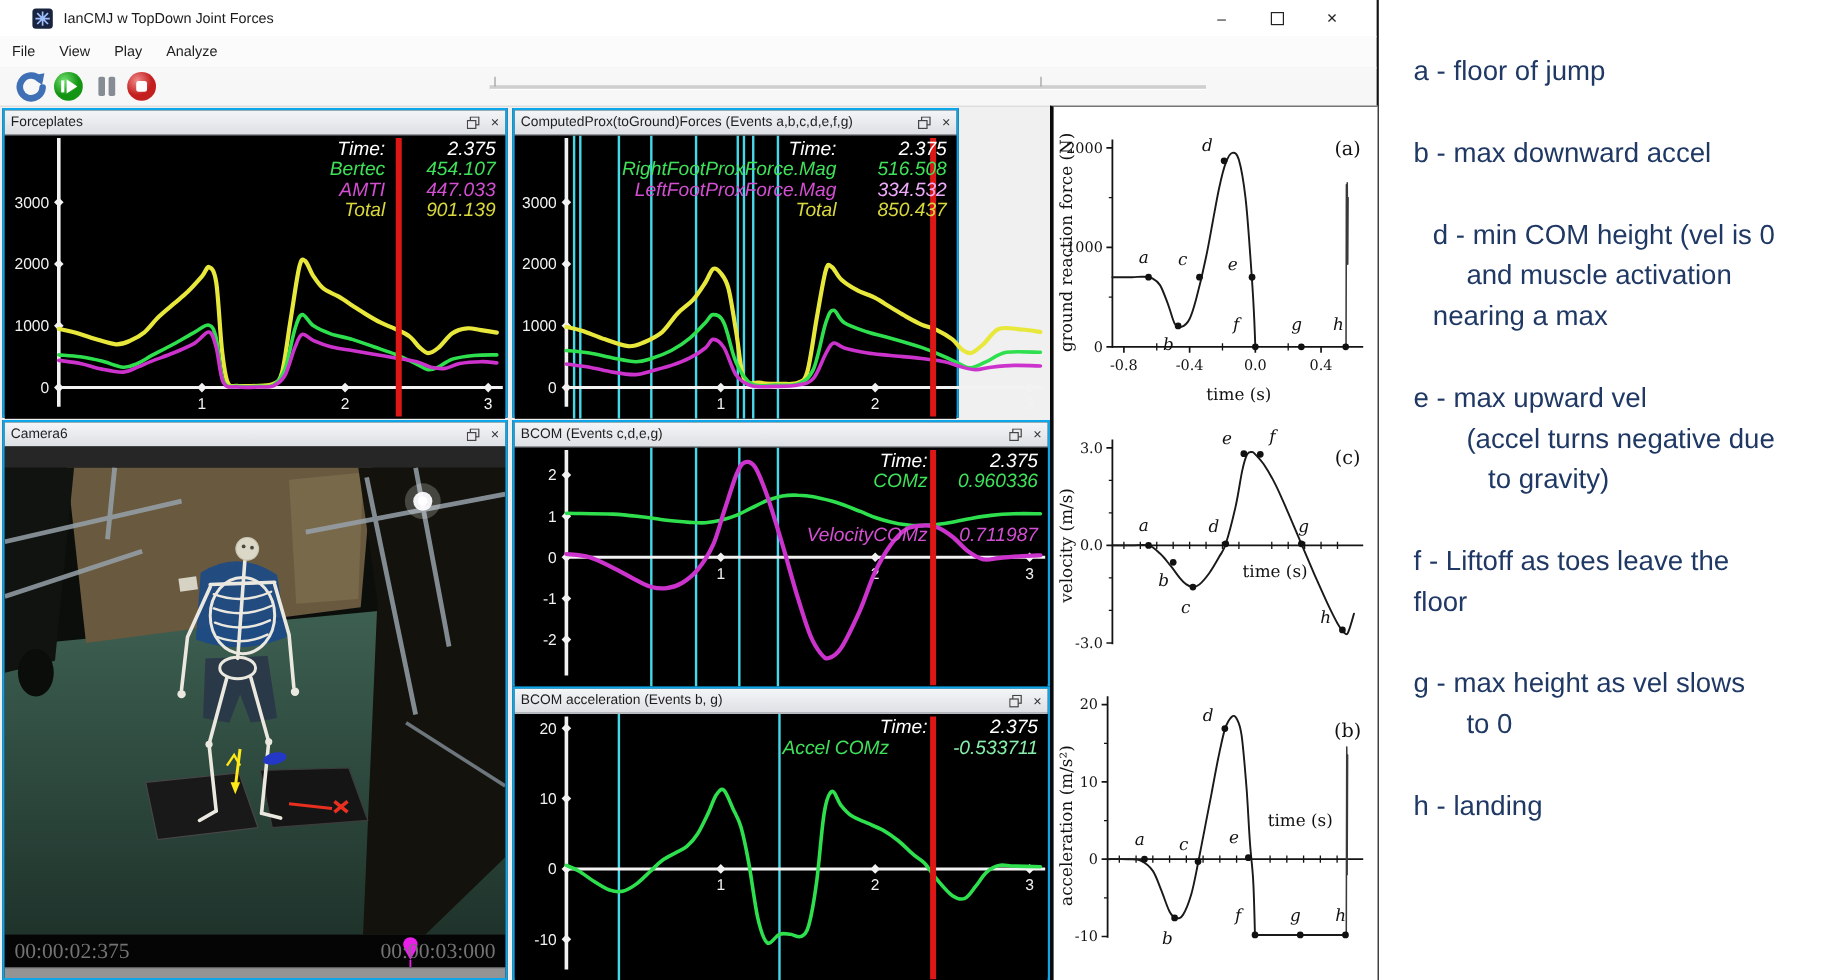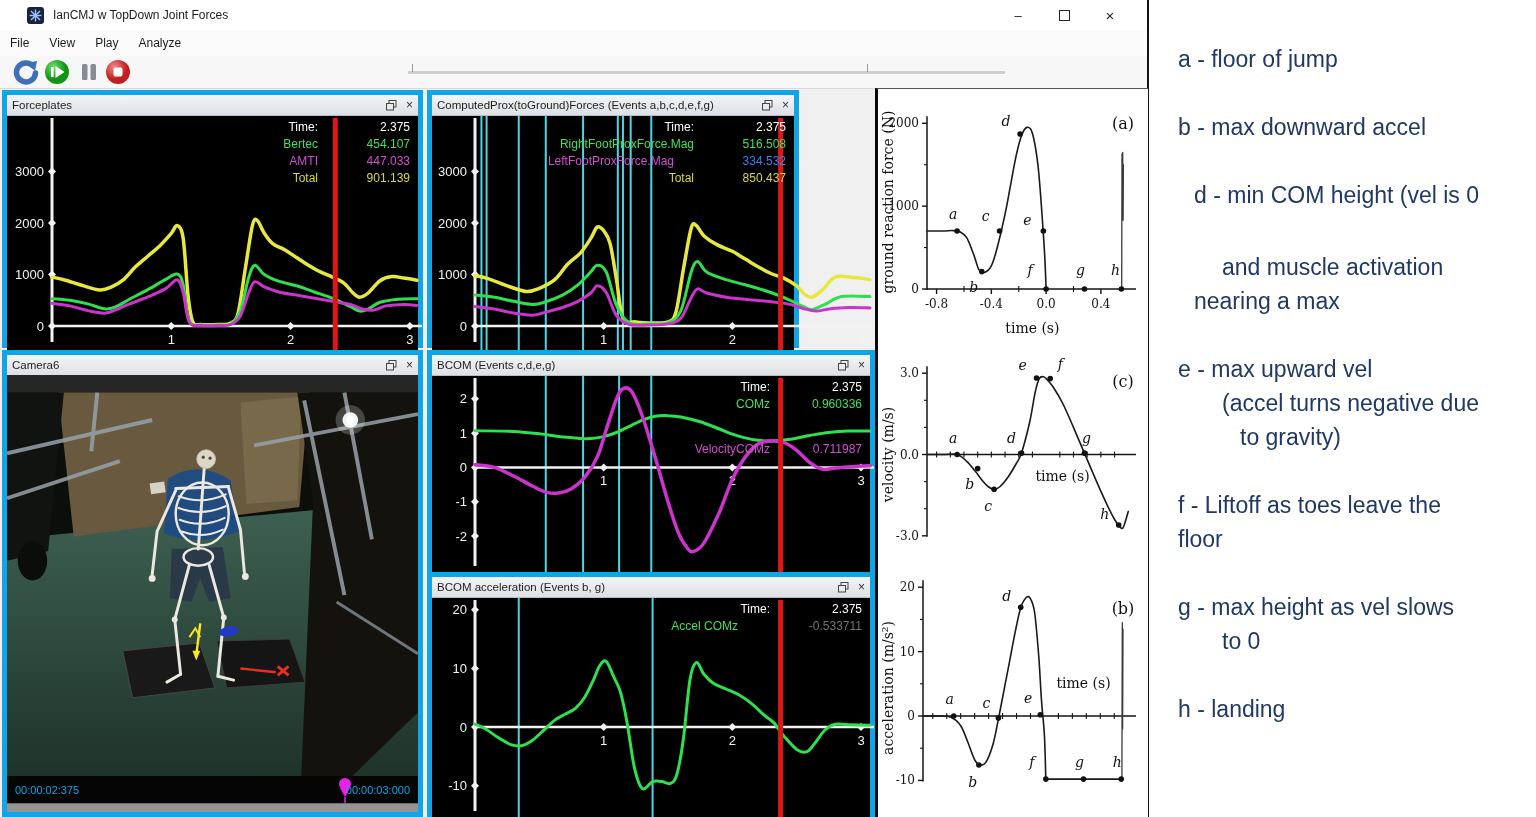--- a/index.html
+++ b/index.html
@@ -10,34 +10,34 @@
   .apptitle{font-size:12px;color:#1b1b1b;}
   .wincontrols{position:absolute;right:14px;top:0;height:30px;display:flex;align-items:center;}
   .winbtn{width:46px;height:30px;display:flex;align-items:center;justify-content:center;color:#222;font-size:13px;cursor:default;}
   .maxglyph{width:9px;height:9px;border:1px solid #222;display:inline-block;}
   .menubar{position:absolute;left:0;top:30px;width:100%;height:26px;background:#fbfbfb;border-bottom:1px solid #ececec;display:flex;align-items:center;}
   .menuitem{font-size:12px;color:#1c1c1c;padding:4px 10px;}
   .toolbar{position:absolute;left:0;top:56px;width:100%;height:32px;background:#f7f7f7;border-bottom:1px solid #d9d9d9;}
   .tbtn{position:absolute;top:3px;width:26px;height:26px;}
   .groove{position:absolute;left:408px;top:15px;width:597px;height:3px;background:#cfcfcf;border-bottom:1px solid #fff;}
   .gtick{position:absolute;top:8px;width:1px;height:8px;background:#9a9a9a;}
-  .panel{position:absolute;background:#000;border:5px solid #0ea5e9;box-sizing:border-box;}
+  .panel{position:absolute;background:#000;border:2px solid #0ea5e9;box-sizing:border-box;}
   .phead{height:20px;background:linear-gradient(#f4f5f7,#dde0e4);border-bottom:1px solid #b9bdc3;display:flex;align-items:center;padding:0 5px;}
   .ptitle{font-size:11.5px;color:#1e1e1e;flex:1;white-space:nowrap;overflow:hidden;}
   .picons{display:flex;align-items:center;gap:9px;}
   .pclose{font-size:12px;color:#333;line-height:12px;}
   .pbody{position:relative;background:#000;}
-  .legend{position:absolute;top:3px;right:8px;text-align:right;font-size:12px;line-height:17px;white-space:nowrap;}
+  .legend{position:absolute;top:3px;right:8px;text-align:right;font-size:16px;line-height:17px;white-space:nowrap;font-style:italic;}
   .legend .ll{display:inline-block;}
   .legend .lv{display:inline-block;width:92px;text-align:right;}
   .refpanel{position:absolute;left:875px;top:88px;width:273px;height:729px;background:#ffffff;border-left:3px solid #0a0a0a;border-top:1px solid #555;box-sizing:border-box;}
   .camerabody{position:absolute;left:0;top:20px;right:0;bottom:0;display:flex;flex-direction:column;background:#262626;}
   .scene{flex:1;}
   .timebar{height:27px;background:#050505;position:relative;display:flex;align-items:center;}
-  .tc{font-size:11px;color:#0ea5e9;}
+  .tc{font-size:18px;color:#737373;font-family:Liberation Serif, serif;}
   .tc.left{margin-left:8px;}
   .tc.right{position:absolute;right:8px;}
   .pin{position:absolute;left:330px;top:1px;}
   .bstrip{height:8px;background:#949494;border-top:1px solid #6f6f6f;}
   .annotations{position:absolute;left:1150px;top:0;width:386px;height:817px;background:#ffffff;padding:42px 0 0 28px;box-sizing:border-box;color:#1F3864;font-size:23px;}
   .agroup{margin-bottom:34px;}
   .aline{line-height:34px;white-space:nowrap;}
   svg{display:block;}
 </style>
 </head>
@@ -203,21 +203,21 @@
           <path d="M424.9934853420196 210L428.9934853420196 206L432.9934853420196 210L428.9934853420196 214Z" fill="#f2f2f2"></path>
           <text x="428.9934853420196" y="228" text-anchor="middle" font-size="13" fill="#f2f2f2" font-family="&quot;Liberation Sans&quot;,sans-serif">3</text>
           <path d="M43.0,159.5C45.1,160.0 50.5,160.9 55.9,162.6C61.2,164.3 68.7,167.7 75.2,169.8C81.6,172.0 89.1,175.1 94.5,175.5C99.8,175.9 102.6,174.4 107.3,172.4C112.0,170.4 118.1,167.7 122.8,163.7C127.5,159.6 131.3,152.7 135.6,148.2C139.9,143.7 144.6,141.2 148.5,136.9C152.4,132.6 156.0,126.7 158.8,122.4C161.6,118.2 163.1,112.4 165.2,111.1C167.4,109.8 169.5,112.0 171.7,114.7C173.8,117.5 176.0,119.4 178.1,127.6C180.2,135.8 182.4,151.2 184.5,163.7C186.7,176.1 187.7,195.2 191.0,202.3C194.2,209.3 198.5,205.1 203.8,205.9C209.2,206.7 217.8,206.9 223.1,206.9C228.5,206.9 232.6,207.5 236.0,205.9C239.4,204.2 241.1,205.9 243.7,197.1C246.3,188.4 248.9,167.5 251.4,153.3C254.0,139.2 257.0,119.4 259.2,112.2C261.3,104.9 262.2,108.3 264.3,109.6C266.4,110.9 268.6,116.7 272.0,119.9C275.5,123.1 280.2,126.1 284.9,128.6C289.6,131.2 295.6,132.9 300.3,135.3C305.0,137.7 308.9,140.5 313.2,143.1C317.5,145.6 321.8,148.4 326.1,150.8C330.4,153.2 334.6,155.6 338.9,157.5C343.2,159.4 347.5,160.0 351.8,162.1C356.1,164.2 361.2,167.2 364.7,169.8C368.1,172.5 369.8,176.2 372.4,178.1C375.0,180.0 377.1,181.8 380.1,181.2C383.1,180.5 386.5,177.3 390.4,173.9C394.3,170.6 397.9,163.1 403.3,161.1C408.6,159.0 416.8,161.2 422.6,161.6C428.4,162.0 435.4,163.3 438.0,163.7" fill="none" stroke="#e8e83c" stroke-width="3.5" stroke-linejoin="round" stroke-linecap="round"></path>
           <path d="M43.0,179.1C46.2,179.4 55.9,180.1 62.3,181.2C68.7,182.2 75.2,184.1 81.6,185.3C88.0,186.5 95.5,188.3 100.9,188.4C106.3,188.5 108.8,187.3 113.8,185.8C118.7,184.3 125.1,181.9 130.5,179.1C135.9,176.3 141.2,172.7 145.9,168.8C150.6,164.9 155.6,159.2 158.8,155.9C162.0,152.7 162.7,149.2 165.2,149.2C167.8,149.2 171.0,149.2 174.2,155.9C177.5,162.6 180.7,180.9 184.5,189.4C188.4,197.9 192.0,203.8 197.4,206.9C202.8,210.0 210.3,207.9 216.7,207.9C223.1,207.9 230.6,209.1 236.0,206.9C241.4,204.7 245.0,203.0 248.9,194.6C252.7,186.1 256.4,164.1 259.2,155.9C261.9,147.8 263.0,145.6 265.6,145.6C268.2,145.6 269.9,152.9 274.6,155.9C279.3,158.9 287.5,161.5 293.9,163.7C300.3,165.8 305.7,166.7 313.2,168.8C320.7,170.9 331.4,174.0 338.9,176.5C346.4,179.1 352.9,181.9 358.2,184.3C363.6,186.6 367.4,188.9 371.1,190.4C374.7,192.0 376.5,193.9 380.1,193.5C383.7,193.2 388.0,190.5 393.0,188.4C397.9,186.2 402.2,181.9 409.7,180.6C417.2,179.4 433.3,180.6 438.0,180.6" fill="none" stroke="#2ee04e" stroke-width="3" stroke-linejoin="round" stroke-linecap="round"></path>
           <path d="M43.0,190.4C46.2,190.9 55.9,191.9 62.3,193.0C68.7,194.1 75.2,196.1 81.6,197.1C88.0,198.2 95.5,199.4 100.9,199.2C106.3,199.0 108.8,197.4 113.8,196.1C118.7,194.8 125.1,193.3 130.5,191.5C135.9,189.7 141.2,187.7 145.9,185.3C150.6,182.9 155.6,179.6 158.8,177.0C162.0,174.5 162.7,169.9 165.2,169.8C167.8,169.7 171.0,171.5 174.2,176.5C177.5,181.5 180.7,194.4 184.5,199.7C188.4,205.0 192.0,206.9 197.4,208.5C202.8,210.0 210.3,209.1 216.7,209.0C223.1,208.9 230.6,209.1 236.0,207.9C241.4,206.8 245.0,206.7 248.9,202.3C252.7,197.9 256.4,186.6 259.2,181.7C261.9,176.8 263.0,173.7 265.6,172.9C268.2,172.1 269.9,175.7 274.6,177.0C279.3,178.4 287.5,180.1 293.9,181.2C300.3,182.2 305.7,182.4 313.2,183.2C320.7,184.0 331.4,184.9 338.9,185.8C346.4,186.7 352.9,187.3 358.2,188.4C363.6,189.5 366.8,191.4 371.1,192.5C375.4,193.6 379.7,195.0 384.0,195.1C388.2,195.2 391.5,193.6 396.8,193.0C402.2,192.4 409.3,191.6 416.1,191.5C423.0,191.3 434.4,191.9 438.0,192.0" fill="none" stroke="#cc33cc" stroke-width="3" stroke-linejoin="round" stroke-linecap="round"></path>
           <line x1="348.57817589576547" y1="2" x2="348.57817589576547" y2="234" stroke="#dd1616" stroke-width="5"></line>
         </svg>
       <div class="legend">
         <div><span class="ll" style="color: rgb(255, 255, 255);">Time:</span><span class="lv" style="color: rgb(255, 255, 255);">2.375</span></div>
         <div><span class="ll" style="color: rgb(63, 224, 90);">RightFootProxForce.Mag</span><span class="lv" style="color: rgb(63, 224, 90);">516.508</span></div>
-        <div><span class="ll" style="color: rgb(210, 79, 210);">LeftFootProxForce.Mag</span><span class="lv" style="color: #3b82f6; padding-left: 20px;">334.532</span></div>
+        <div><span class="ll" style="color: rgb(210, 79, 210);">LeftFootProxForce.Mag</span><span class="lv" style="color: #f0abfc;">334.532</span></div>
         <div><span class="ll" style="color: rgb(216, 216, 60);">Total</span><span class="lv" style="color: rgb(216, 216, 60);">850.437</span></div>
       </div>
     </div>
   </div>
 
   <div class="panel" style="left:2px;top:350px;width:421px;height:467px;">
     <div class="phead">
       <span class="ptitle">Camera6</span>
       <span class="picons">
         <span>
@@ -394,21 +394,21 @@
           <text x="171.66449511400654" y="147.08333333333334" text-anchor="middle" font-size="13" fill="#f2f2f2" font-family="&quot;Liberation Sans&quot;,sans-serif">1</text>
           <path d="M296.3289902280131 129.08333333333334L300.3289902280131 125.08333333333334L304.3289902280131 129.08333333333334L300.3289902280131 133.08333333333334Z" fill="#f2f2f2"></path>
           <text x="300.3289902280131" y="147.08333333333334" text-anchor="middle" font-size="13" fill="#f2f2f2" font-family="&quot;Liberation Sans&quot;,sans-serif">2</text>
           <path d="M424.9934853420196 129.08333333333334L428.9934853420196 125.08333333333334L432.9934853420196 129.08333333333334L428.9934853420196 133.08333333333334Z" fill="#f2f2f2"></path>
           <text x="428.9934853420196" y="147.08333333333334" text-anchor="middle" font-size="13" fill="#f2f2f2" font-family="&quot;Liberation Sans&quot;,sans-serif">3</text>
           <path d="M43.0,126.2C44.7,126.9 49.4,128.6 53.3,130.8C57.2,133.1 61.9,137.0 66.2,139.6C70.4,142.3 75.2,145.3 79.0,146.7C82.9,148.0 85.7,148.6 89.3,147.8C93.0,147.1 96.8,144.9 100.9,142.0C105.0,139.0 110.1,133.6 113.8,130.3C117.4,126.9 119.6,124.4 122.8,122.1C126.0,119.7 129.6,118.1 133.1,116.2C136.5,114.2 140.1,113.1 143.4,110.3C146.6,107.6 149.4,104.5 152.4,99.8C155.4,95.1 158.8,87.6 161.4,82.2C163.9,76.8 165.7,70.7 167.8,67.5C169.9,64.4 171.9,61.5 174.2,63.4C176.6,65.4 179.6,74.2 182.0,79.3C184.3,84.3 186.2,86.6 188.4,93.9C190.5,101.2 192.5,110.5 194.8,123.2C197.2,135.9 200.0,158.9 202.5,170.1C205.1,181.3 207.3,188.4 210.3,190.6C213.3,192.9 217.3,184.8 220.6,183.6C223.8,182.4 226.6,183.3 229.6,183.6C232.6,183.9 236.0,186.6 238.6,185.4C241.1,184.1 242.9,183.4 245.0,176.0C247.1,168.5 249.3,156.4 251.4,140.8C253.6,125.2 255.7,94.9 257.9,82.2C260.0,69.5 261.9,65.6 264.3,64.6C266.7,63.6 269.2,72.9 272.0,76.3C274.8,79.8 277.4,82.7 281.0,85.1C284.7,87.6 289.6,89.0 293.9,91.0C298.2,92.9 302.5,94.4 306.8,96.8C311.1,99.3 315.3,102.2 319.6,105.6C323.9,109.1 328.8,114.2 332.5,117.4C336.1,120.5 338.3,121.0 341.5,124.4C344.7,127.8 347.9,133.4 351.8,137.9C355.7,142.4 360.8,148.7 364.7,151.4C368.5,154.0 371.7,155.0 375.0,153.7C378.2,152.4 381.0,147.4 384.0,143.7C387.0,140.1 389.8,134.9 393.0,132.0C396.2,129.1 399.4,127.0 403.3,126.2C407.1,125.3 410.3,126.5 416.1,126.7C421.9,126.9 434.4,127.2 438.0,127.3" fill="none" stroke="#2ee04e" stroke-width="3" stroke-linejoin="round" stroke-linecap="round"></path>
           <line x1="348.57817589576547" y1="2" x2="348.57817589576547" y2="221" stroke="#dd1616" stroke-width="5"></line>
         </svg>
       <div class="legend">
         <div><span class="ll" style="color: rgb(255, 255, 255);">Time:</span><span class="lv" style="color: rgb(255, 255, 255);">2.375</span></div>
-        <div><span class="ll" style="color: rgb(63, 224, 90);">Accel COMz</span><span class="lv" style="color: #737373; padding-left: 32px;">-0.533711</span></div>
+        <div><span class="ll" style="color: rgb(63, 224, 90);">Accel COMz</span><span class="lv" style="color: #86efac; padding-left: 32px;">-0.533711</span></div>
       </div>
     </div>
   </div>
 
   <div class="refpanel">
     <svg width="269" height="258">
         <line x1="49" y1="27.285714285714285" x2="49" y2="201" stroke="#141414" stroke-width="1.5"></line>
         <line x1="49" y1="200" x2="258" y2="200" stroke="#141414" stroke-width="1.5"></line>
         <line x1="44" y1="200" x2="49" y2="200" stroke="#141414" stroke-width="1.4"></line>
         <text x="41" y="204" text-anchor="end" font-size="12" fill="#141414" font-family="&quot;DejaVu Serif&quot;,serif">0</text>
@@ -556,21 +556,21 @@
     <div class="agroup">
       <div class="aline" style="padding-left: 0px;">a - floor of jump</div>
     </div>
     <div class="agroup">
       <div class="aline" style="padding-left: 0px;">b - max downward accel</div>
     </div>
     <div class="agroup">
     </div>
     <div class="agroup">
       <div class="aline" style="padding-left: 0px; margin-left: 16px;">d - min COM height (vel is 0</div>
-      <div class="aline" style="padding-left: 44px; margin-top: 38px;">and muscle activation</div>
+      <div class="aline" style="padding-left: 44px;">and muscle activation</div>
       <div class="aline" style="padding-left: 16px;">nearing a max</div>
     </div>
     <div class="agroup">
       <div class="aline" style="padding-left: 0px;">e - max upward vel</div>
       <div class="aline" style="padding-left: 44px;">(accel turns negative due</div>
       <div class="aline" style="padding-left: 62px;">to gravity)</div>
     </div>
     <div class="agroup">
       <div class="aline" style="padding-left: 0px;">f -  Liftoff as toes leave the</div>
       <div class="aline" style="padding-left: 0px;">floor</div>

